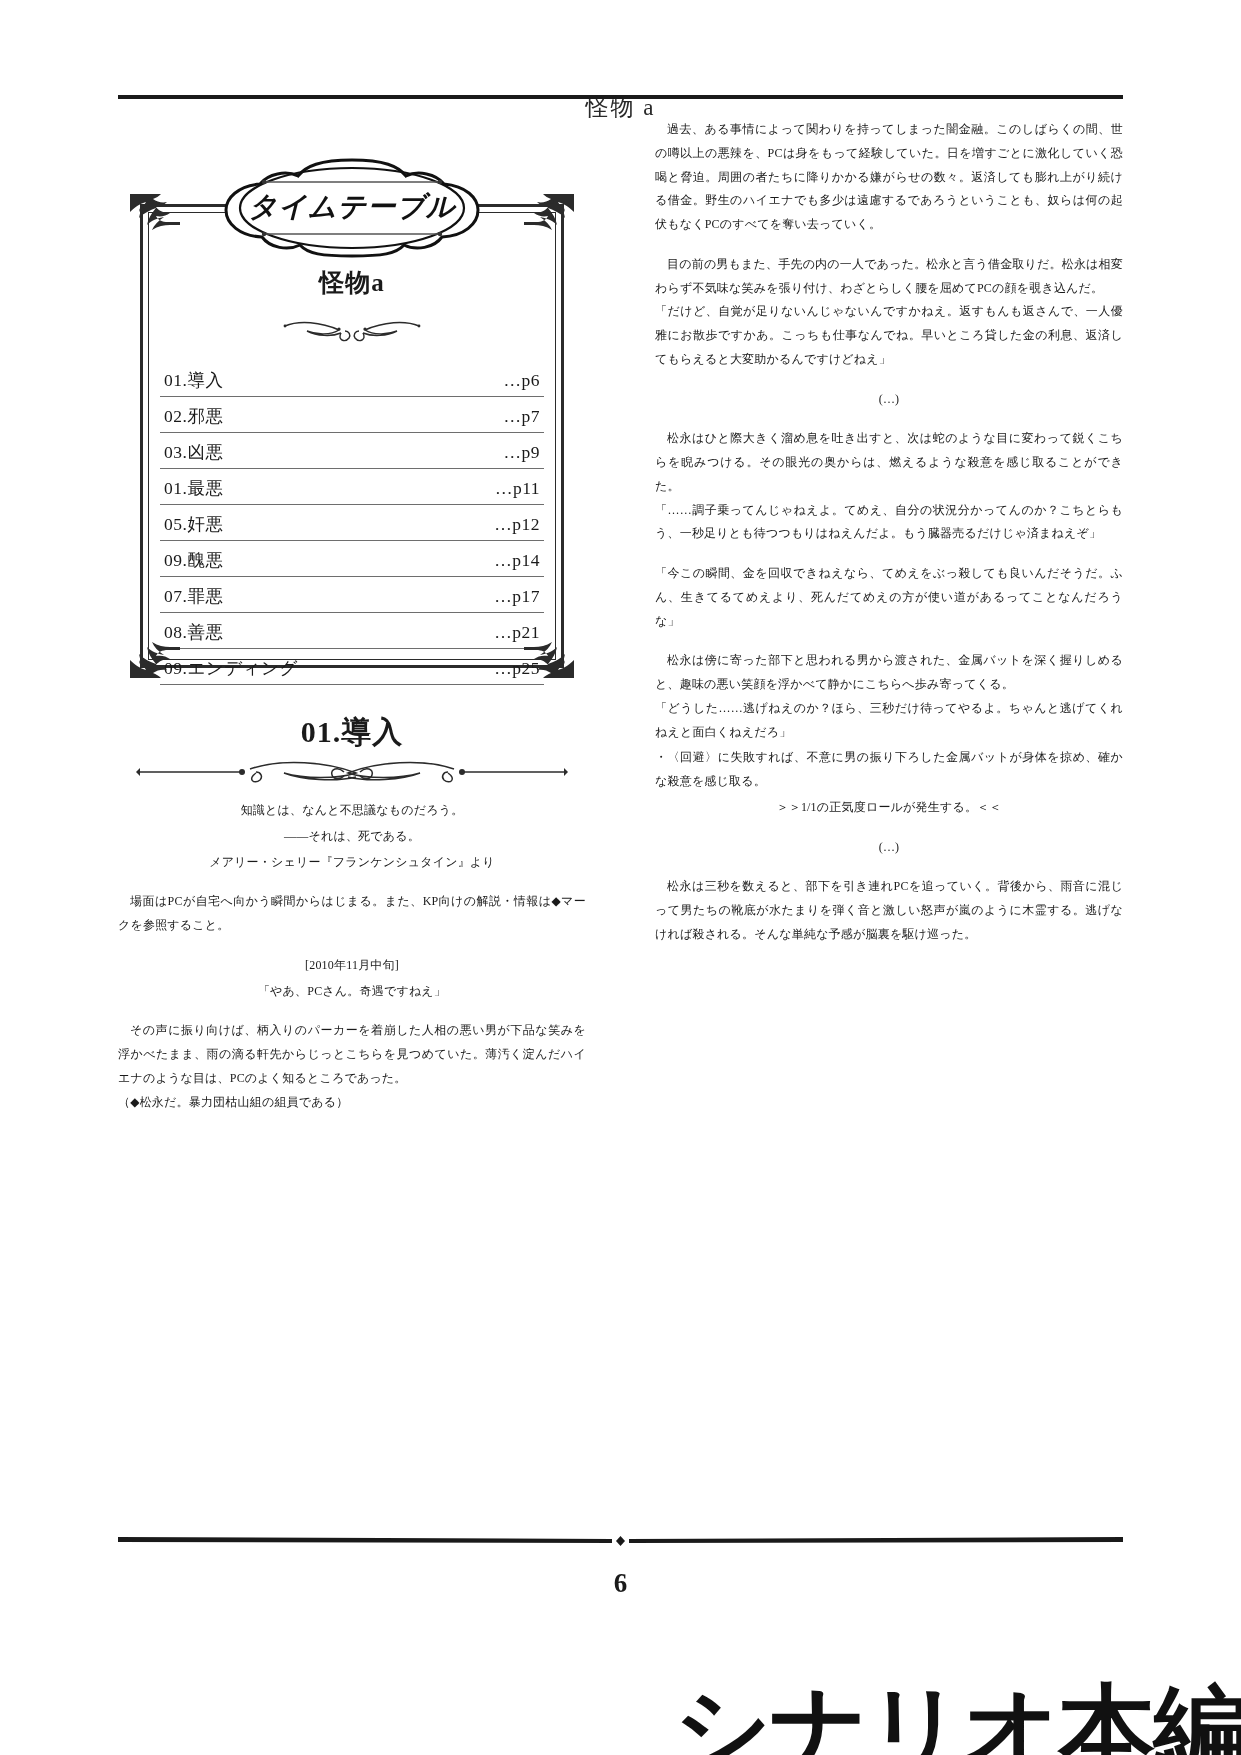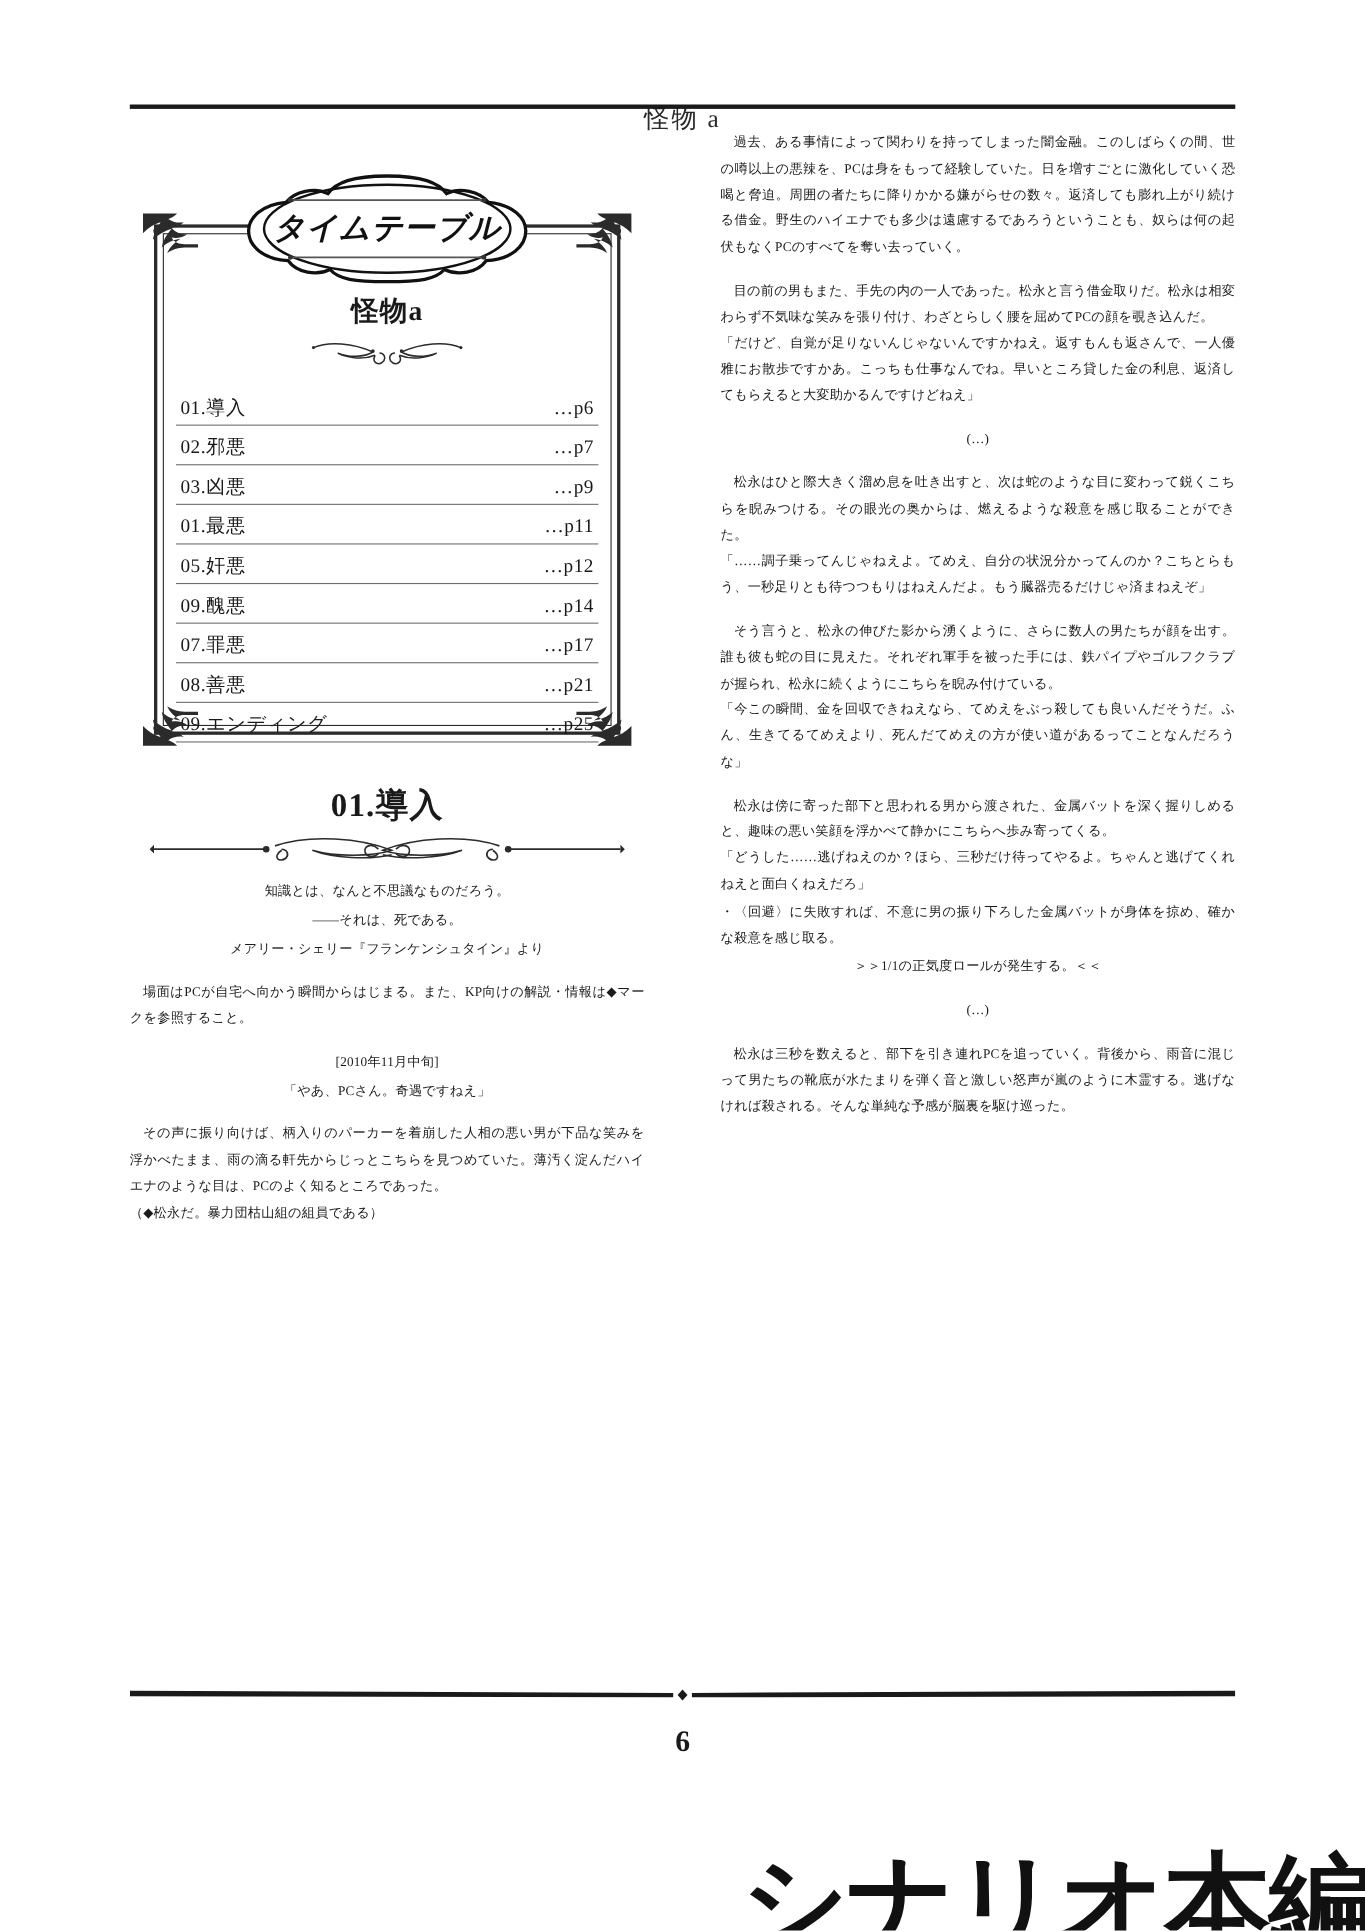--- a/index.html
+++ b/index.html
@@ -115,21 +115,21 @@
   #toc-inner {
     position: absolute;
     left: 34px; right: 34px; top: 110px;
     z-index: 2;
   }
   #toc-subtitle {
     text-align: center;
     font-size: 25px;
     font-weight: bold;
     letter-spacing: 1px;
-    margin-bottom: 8px;
+    margin-bottom: 18px;
   }
   .flourish-small {
     display: block;
     margin: 2px auto 16px auto;
     width: 150px;
     height: 28px;
     color: #2b2b2b;
   }
   .toc-row {
     display: flex;
@@ -366,21 +366,20 @@
   </div>
 
   <div class="col col-right">
     <div>
       <p class="ptext indent">過去、ある事情によって関わりを持ってしまった闇金融。このしばらくの間、世の噂以上の悪辣を、PCは身をもって経験していた。日を増すごとに激化していく恐喝と脅迫。周囲の者たちに降りかかる嫌がらせの数々。返済しても膨れ上がり続ける借金。野生のハイエナでも多少は遠慮するであろうということも、奴らは何の起伏もなくPCのすべてを奪い去っていく。</p>
       <p class="ptext indent tight">目の前の男もまた、手先の内の一人であった。松永と言う借金取りだ。松永は相変わらず不気味な笑みを張り付け、わざとらしく腰を屈めてPCの顔を覗き込んだ。</p>
       <p class="ptext">「だけど、自覚が足りないんじゃないんですかねえ。返すもんも返さんで、一人優雅にお散歩ですかあ。こっちも仕事なんでね。早いところ貸した金の利息、返済してもらえると大変助かるんですけどねえ」</p>
       <p class="ptext center">(…)</p>
       <p class="ptext indent tight">松永はひと際大きく溜め息を吐き出すと、次は蛇のような目に変わって鋭くこちらを睨みつける。その眼光の奥からは、燃えるような殺意を感じ取ることができた。</p>
       <p class="ptext">「……調子乗ってんじゃねえよ。てめえ、自分の状況分かってんのか？こちとらもう、一秒足りとも待つつもりはねえんだよ。もう臓器売るだけじゃ済まねえぞ」</p>
-      <p class="ptext indent tight">そう言うと、松永の伸びた影から湧くように、さらに数人の男たちが顔を出す。誰も彼も蛇の目に見えた。それぞれ軍手を被った手には、鉄パイプやゴルフクラブが握られ、松永に続くようにこちらを睨み付けている。</p>
       <p class="ptext">「今この瞬間、金を回収できねえなら、てめえをぶっ殺しても良いんだそうだ。ふん、生きてるてめえより、死んだてめえの方が使い道があるってことなんだろうな」</p>
       <p class="ptext indent tight">松永は傍に寄った部下と思われる男から渡された、金属バットを深く握りしめると、趣味の悪い笑顔を浮かべて静かにこちらへ歩み寄ってくる。</p>
       <p class="ptext nogap">「どうした……逃げねえのか？ほら、三秒だけ待ってやるよ。ちゃんと逃げてくれねえと面白くねえだろ」</p>
       <p class="ptext nogap">・〈回避〉に失敗すれば、不意に男の振り下ろした金属バットが身体を掠め、確かな殺意を感じ取る。</p>
       <p class="ptext center">＞＞1/1の正気度ロールが発生する。＜＜</p>
       <p class="ptext center">(…)</p>
       <p class="ptext indent">松永は三秒を数えると、部下を引き連れPCを追っていく。背後から、雨音に混じって男たちの靴底が水たまりを弾く音と激しい怒声が嵐のように木霊する。逃げなければ殺される。そんな単純な予感が脳裏を駆け巡った。</p>
     </div>
   </div>
 </div>

